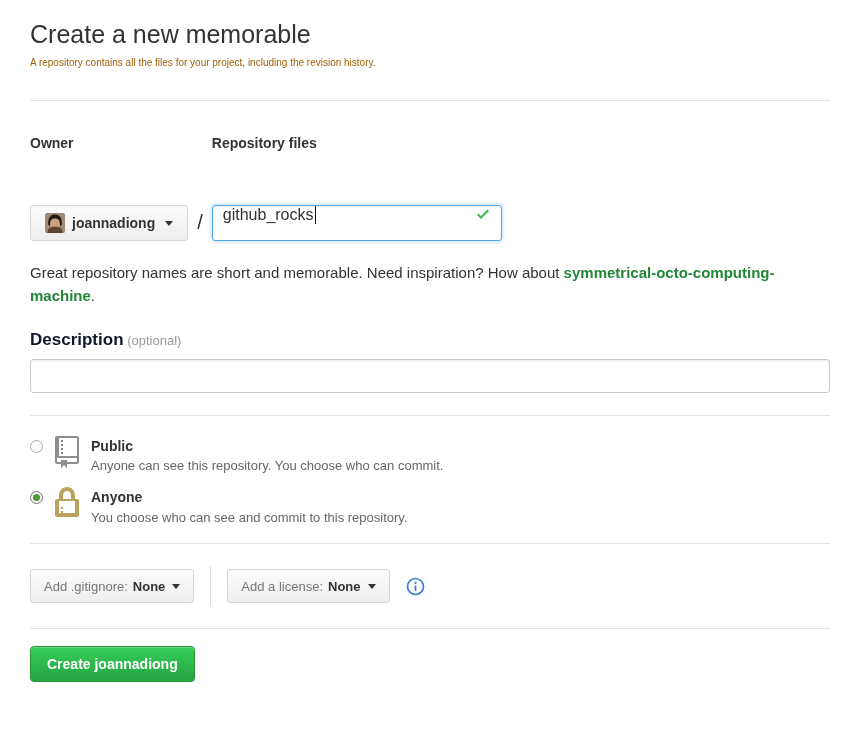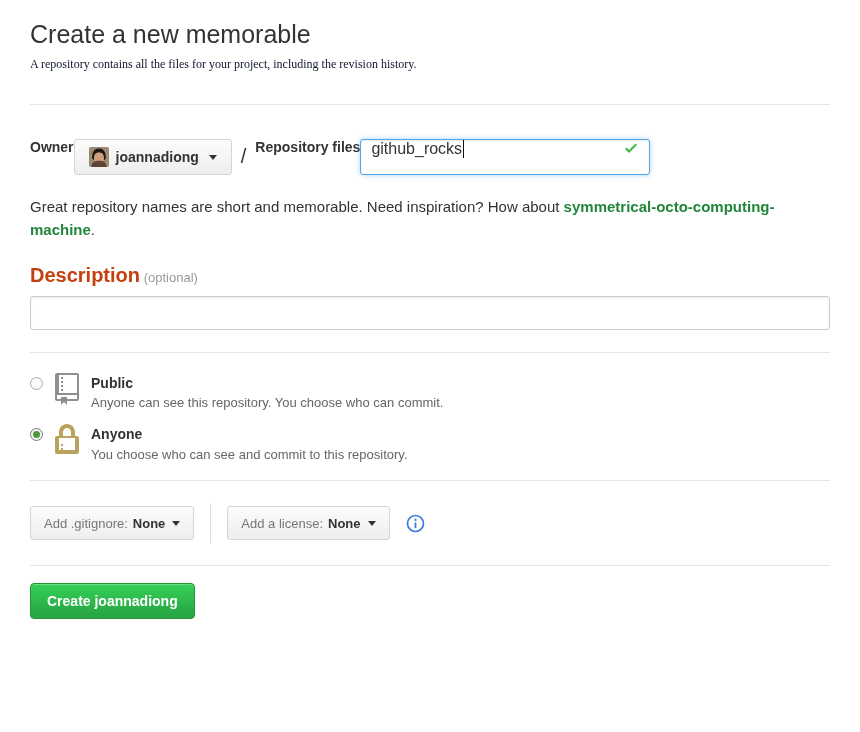--- a/index.html
+++ b/index.html
@@ -6,31 +6,31 @@
   html, body { width: 860px; height: 732px; overflow: hidden; }
   body {
     background: #fff;
     color: #333;
     font-family: "Liberation Sans", "DejaVu Sans", sans-serif;
     font-size: 13px;
   }
   .container { width: 860px; padding: 16px 30px 0 30px; }
 
   .page-title { font-size: 25px; font-weight: 400; color: #333; margin: 4px 0 8px; }
-  .page-subtitle { font-size: 12px; color: #0f172a; font-family: Liberation Serif, serif; }
+  .page-subtitle { font-size: 10px; color: #a16207; }
 
   hr.rule { border: none; border-top: 1px solid #e5e5e5; height: 0; }
   .rule-1 { margin-top: 32px; }
   .rule-2 { margin-top: 22px; }
   .rule-3 { margin-top: 18px; }
   .rule-4 { margin-top: 22px; }
 
   
   .owner-row { display: flex; align-items: flex-start; margin-top: 34px; }
-  .field-group { display: flex; flex-direction: row; }
+  .field-group { display: flex; flex-direction: column; gap: 44px; }
   .field-label { font-size: 14px; font-weight: bold; color: #333; margin-bottom: 10px; }
 
   .owner-btn {
     display: inline-flex; align-items: center; gap: 7px;
     height: 36px; padding: 0 14px;
     background: linear-gradient(#fcfcfc, #eee);
     border: 1px solid #d5d5d5; border-radius: 3px;
     font-size: 14px; font-weight: bold; color: #333; cursor: pointer;
   }
   .avatar { width: 20px; height: 20px; border-radius: 2px; overflow: hidden; flex: 0 0 auto; }
@@ -52,21 +52,21 @@
   }
   .text-caret { width: 1px; height: 18px; background: #111; margin-left: 1px; }
   .repo-check { margin-left: auto; display: flex; }
 
   
   .hint { margin-top: 20px; font-size: 15px; line-height: 1.55; color: #333; }
   .hint strong { color: #22863a; font-weight: bold; }
 
   
   .desc-section { margin-top: 22px; }
-  .desc-label { font-size: 20px; font-weight: bold; color: #c2410c; }
+  .desc-label { font-size: 17px; font-weight: bold; color: #0f172a; }
   .desc-optional { font-size: 13px; font-weight: normal; color: #999; }
   .desc-input {
     margin-top: 9px; width: 800px; height: 34px;
     border: 1px solid #ccc; border-radius: 3px; background: #fff;
     box-shadow: inset 0 1px 2px rgba(0,0,0,.075);
     font-size: 14px; padding: 0 8px; color: #333;
     font-family: "Liberation Sans", "DejaVu Sans", sans-serif;
   }
 
   

